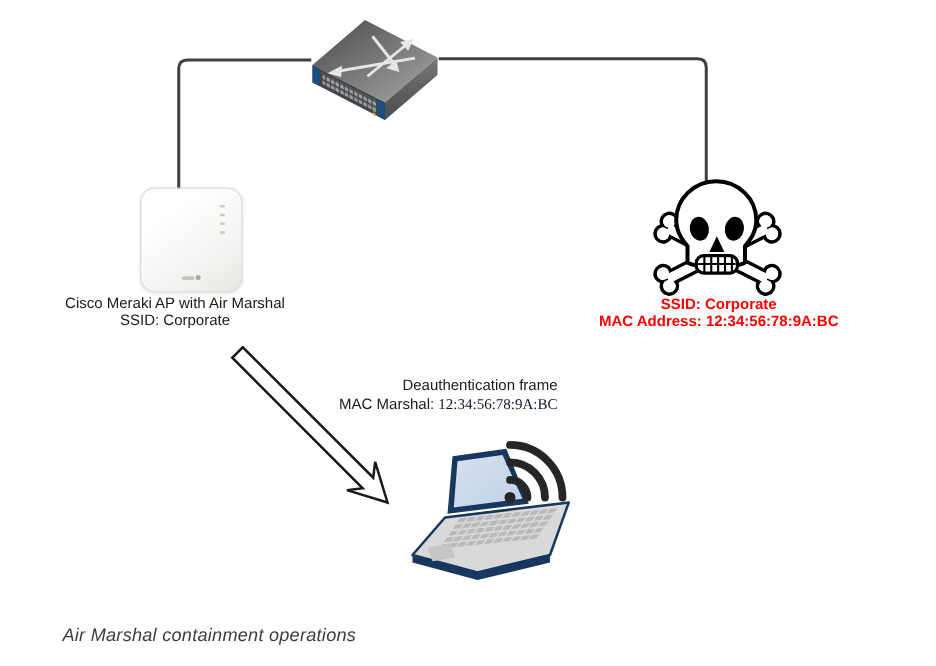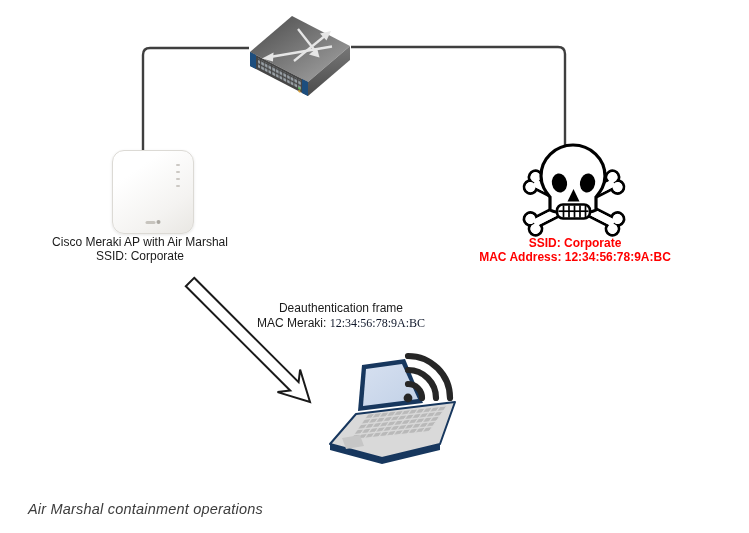--- a/index.html
+++ b/index.html
@@ -9,21 +9,21 @@
   }
   .abs{position:absolute;}
   svg{display:block;}
   
   .node-label{
     position:absolute;text-align:center;
     font-size:12px;line-height:13.5px;color:#1a1a1a;
   }
   .node-label div{white-space:nowrap;}
   .rogue-label{font-weight:bold;color:#ff0000;}
-  .deauth-label{position:absolute;text-align:center;font-size:12px;line-height:15px;color:#1a1a1a;}
+  .deauth-label{position:absolute;text-align:right;font-size:12px;line-height:15px;color:#1a1a1a;}
   .red-text{color:#0f172a;font-family:Liberation Serif, serif;}
   .caption{
     position:absolute;font-size:14.5px;font-style:italic;color:#3d3d3d;letter-spacing:0.2px;
   }
   
   .ap-device{
     position:absolute;left:112px;top:150px;width:80px;height:82px;
     background:linear-gradient(145deg,#ffffff 25%,#f4f3f1 70%,#e9e7e3 100%);
     border:1px solid #dcdad5;border-radius:12px;
     box-shadow:0 1px 3px rgba(0,0,0,0.10);
@@ -173,18 +173,18 @@
     <div>SSID: Corporate</div>
   </div>
 
   <div class="node-label rogue-label" style="left:453px;top:237px;width:244px;">
     <div>SSID: Corporate</div>
     <div>MAC Address: 12:34:56:78:9A:BC</div>
   </div>
 
   <div class="deauth-label" style="left:236px;top:301px;width:210px;">
     <div>Deauthentication frame</div>
-    <div><span>MAC Meraki: </span><span class="red-text">12:34:56:78:9A:BC</span></div>
+    <div><span>MAC Marshal: </span><span class="red-text">12:34:56:78:9A:BC</span></div>
   </div>
 
-  <div class="caption" style="left:28px;top:501px;">Air Marshal containment operations</div>
+  <div class="caption" style="left:50px;top:501px;">Air Marshal containment operations</div>
 
 </div>
 
 </body></html>

